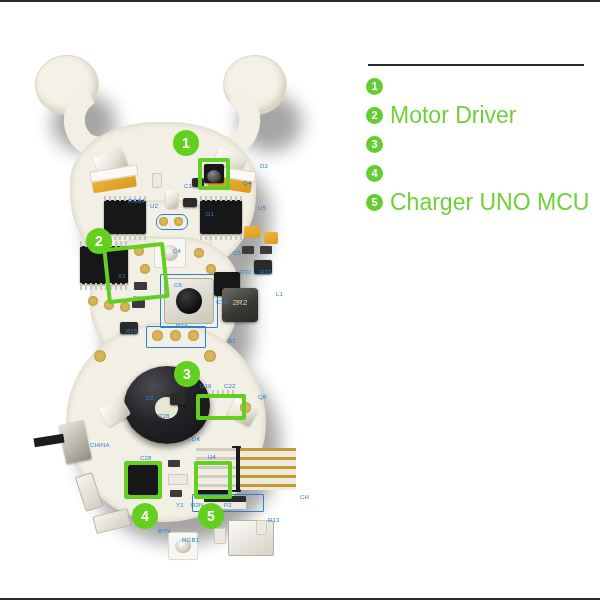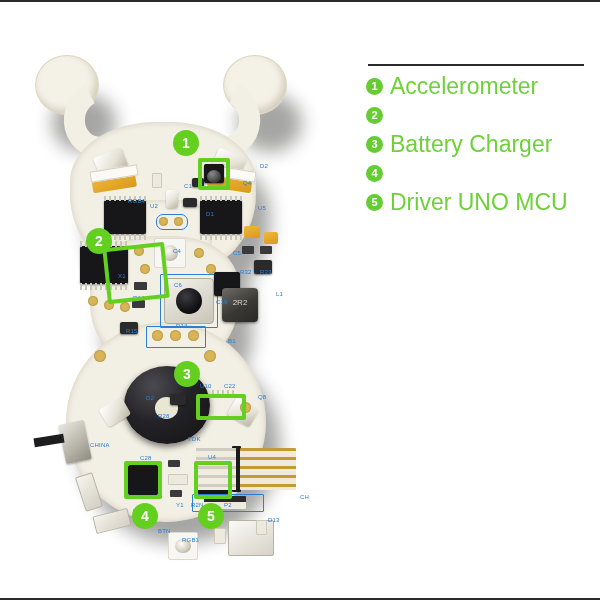--- a/index.html
+++ b/index.html
@@ -457,32 +457,31 @@
         <div class="marker" style="left: 104px; top: 453px;">4</div>
         <div class="marker" style="left: 170px; top: 453px;">5</div>
       </div>
   </div>
 
   <div id="legend-panel">
     <div id="legend-rule"></div>
     <div id="legend-list">
         <div class="legend-item">
           <span class="legend-bullet">1</span>
-          <span class="legend-label">Accelerometer</span>
         </div>
         <div class="legend-item">
           <span class="legend-bullet">2</span>
+          <span class="legend-label">Motor Driver</span>
         </div>
         <div class="legend-item">
           <span class="legend-bullet">3</span>
-          <span class="legend-label">Battery Charger</span>
         </div>
         <div class="legend-item">
           <span class="legend-bullet">4</span>
         </div>
         <div class="legend-item">
           <span class="legend-bullet">5</span>
-          <span class="legend-label">Driver UNO MCU</span>
+          <span class="legend-label">Charger UNO MCU</span>
         </div>
       </div>
   </div>
 
 </div>
 
 </body></html>

